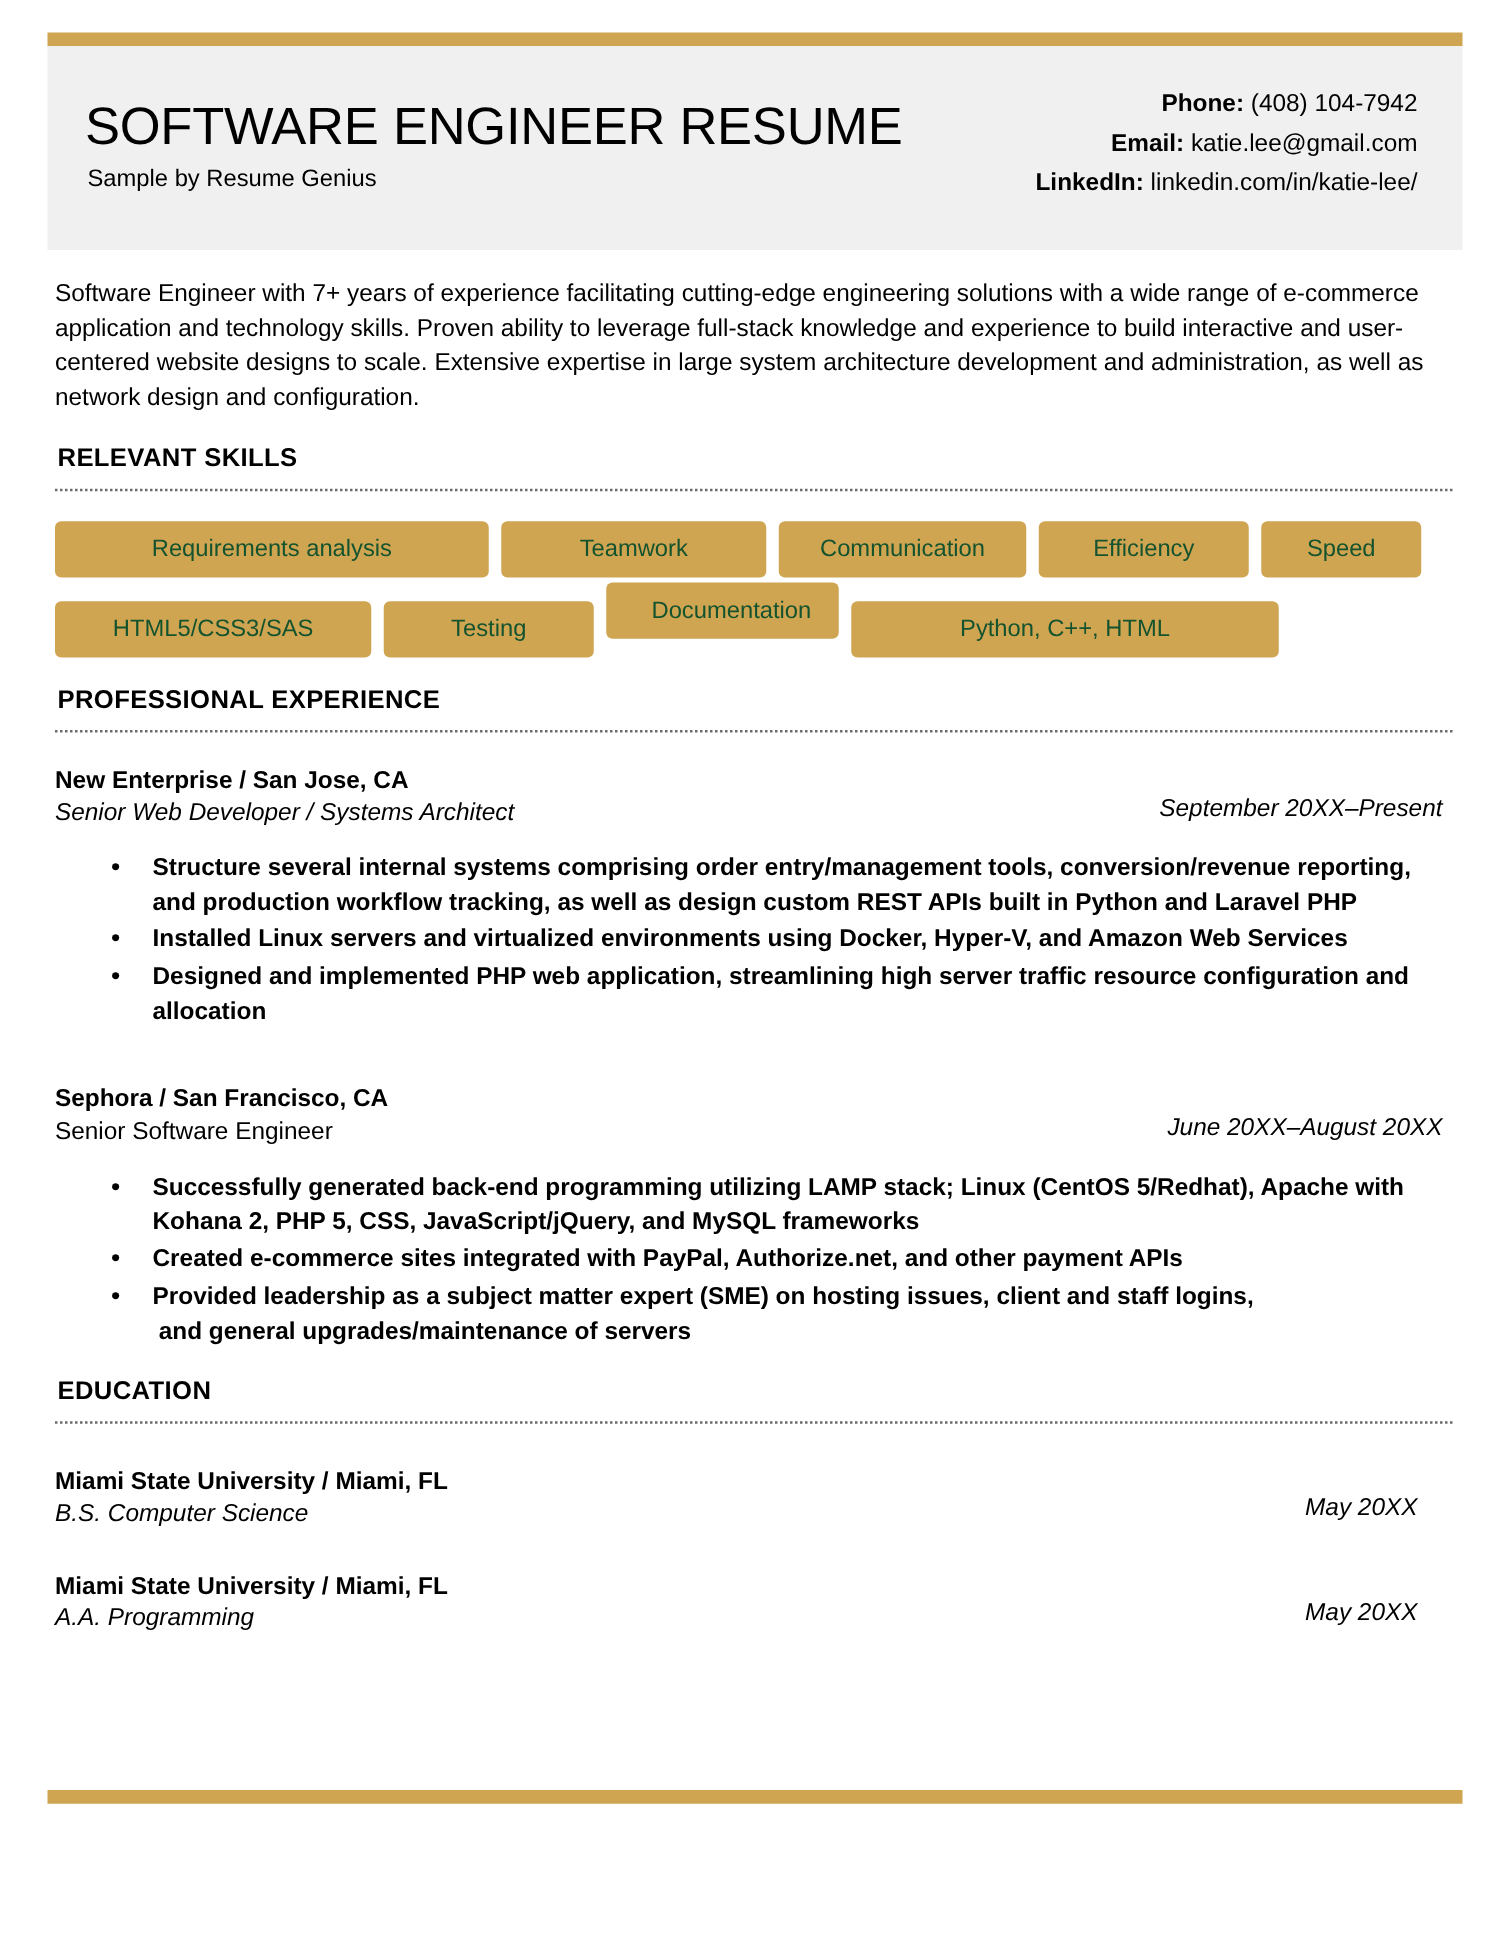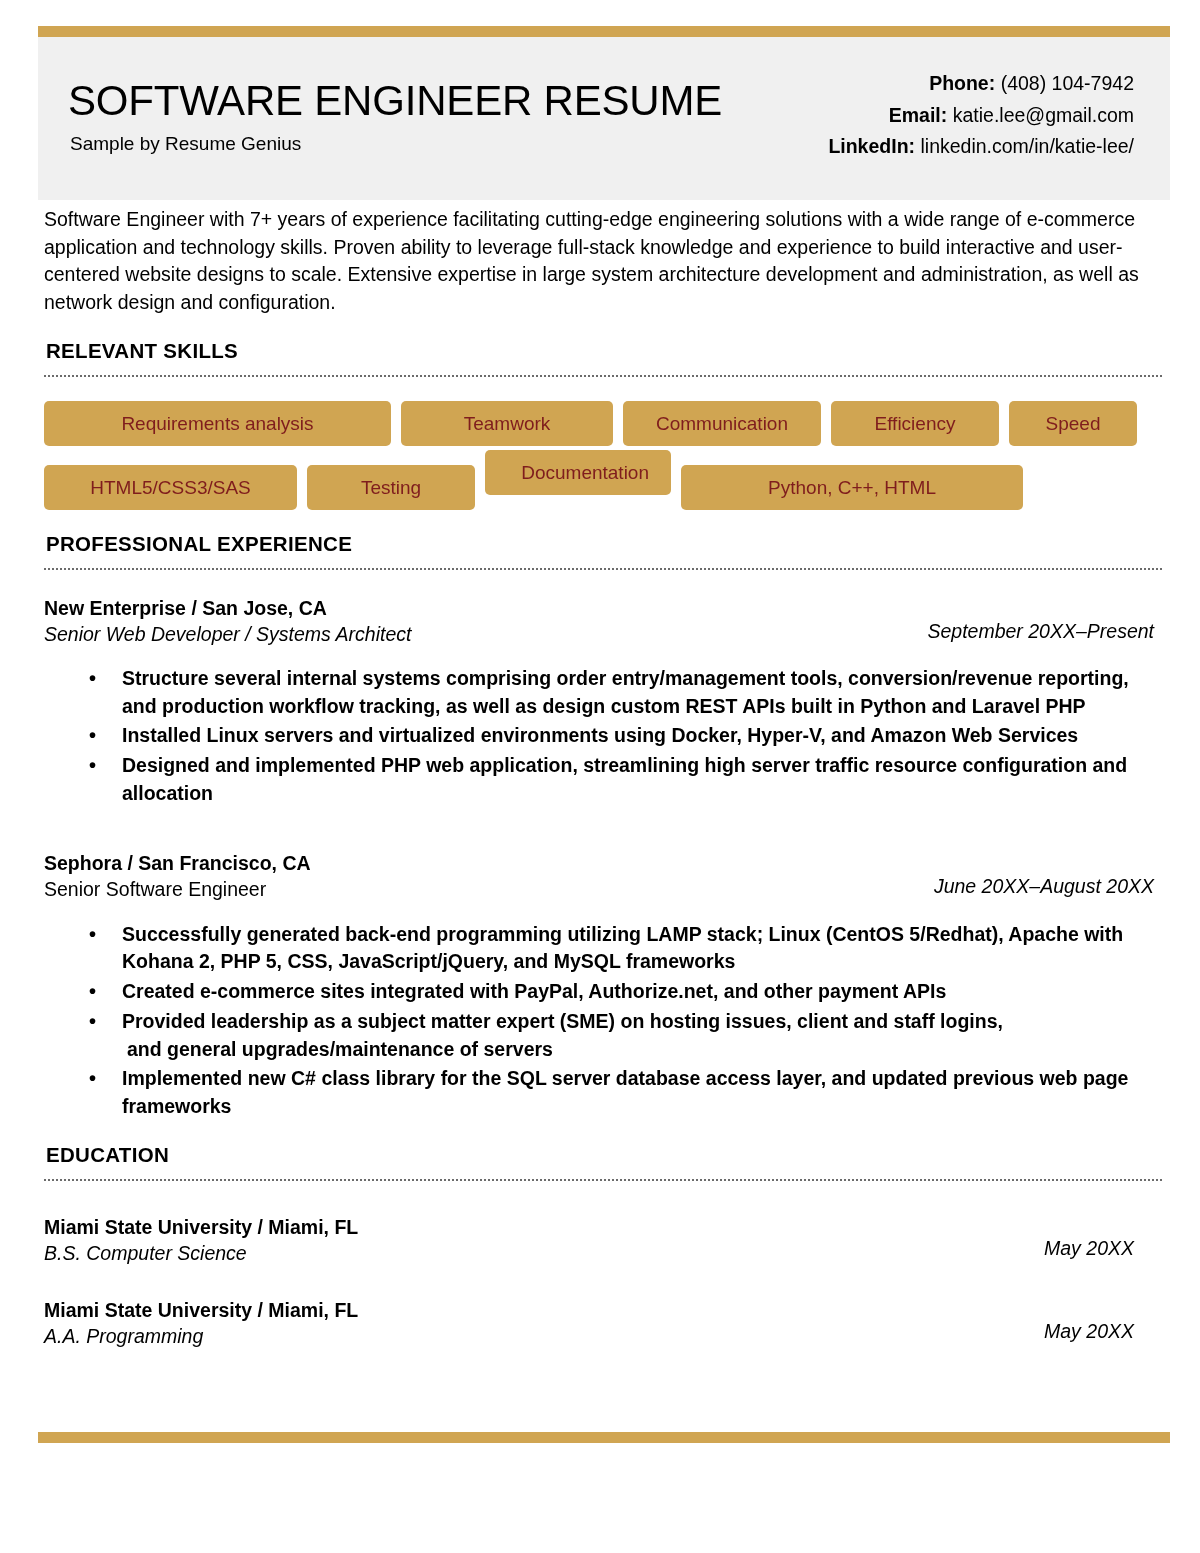--- a/index.html
+++ b/index.html
@@ -69,21 +69,21 @@
     font-size: 19.5px;
     line-height: 1.62;
   }
   .contact-line { white-space: nowrap; }
   .contact-line .lbl { font-weight: bold; }
 
   
   .content {
     position: absolute;
     left: 44px;
-    top: 206px;
+    top: 222px;
     width: 1118px;
   }
 
   .summary {
     font-size: 19.5px;
     line-height: 1.42;
     margin: 0 0 6px 0;
     width: 1098px;
   }
 
@@ -109,21 +109,21 @@
   }
   .skill-row {
     display: flex;
     align-items: flex-start;
     gap: 10px;
   }
   .skill-row.row2 { margin-top: 4px; }
   .pill {
     background: #d0a552;
     border-radius: 5px;
-    color: #7f1d1d;
+    color: #14532d;
     font-size: 19px;
     line-height: 1;
     padding: 13px 22px;
     text-align: center;
     white-space: nowrap;
     box-sizing: border-box;
   }
   .pill.w-requirements { width: 347px; }
   .pill.w-teamwork { width: 212px; }
   .pill.w-communication { width: 198px; }
@@ -276,21 +276,20 @@
             <div class="entry-left">
               <div class="entry-org">Sephora / San Francisco, CA</div>
               <div class="entry-role">Senior Software Engineer</div>
             </div>
             <div class="entry-date">June 20XX–August 20XX</div>
           </div>
           <ul class="bullets">
             <li>Successfully generated back-end programming utilizing LAMP stack; Linux (CentOS 5/Redhat), Apache with Kohana 2, PHP 5, CSS, JavaScript/jQuery, and MySQL frameworks</li>
             <li>Created e-commerce sites integrated with PayPal, Authorize.net, and other payment APIs</li>
             <li><span>Provided leadership as a subject matter expert (SME) on hosting issues, client and staff logins,</span><span class="cont-line">and general upgrades/maintenance of servers</span></li>
-            <li>Implemented new C# class library for the SQL server database access layer, and updated previous web page frameworks</li>
           </ul>
         </div>
 
       </div>
     </div>
 
     <div class="section">
       <div class="section-title">EDUCATION</div>
       <div class="dot-rule"></div>
 

